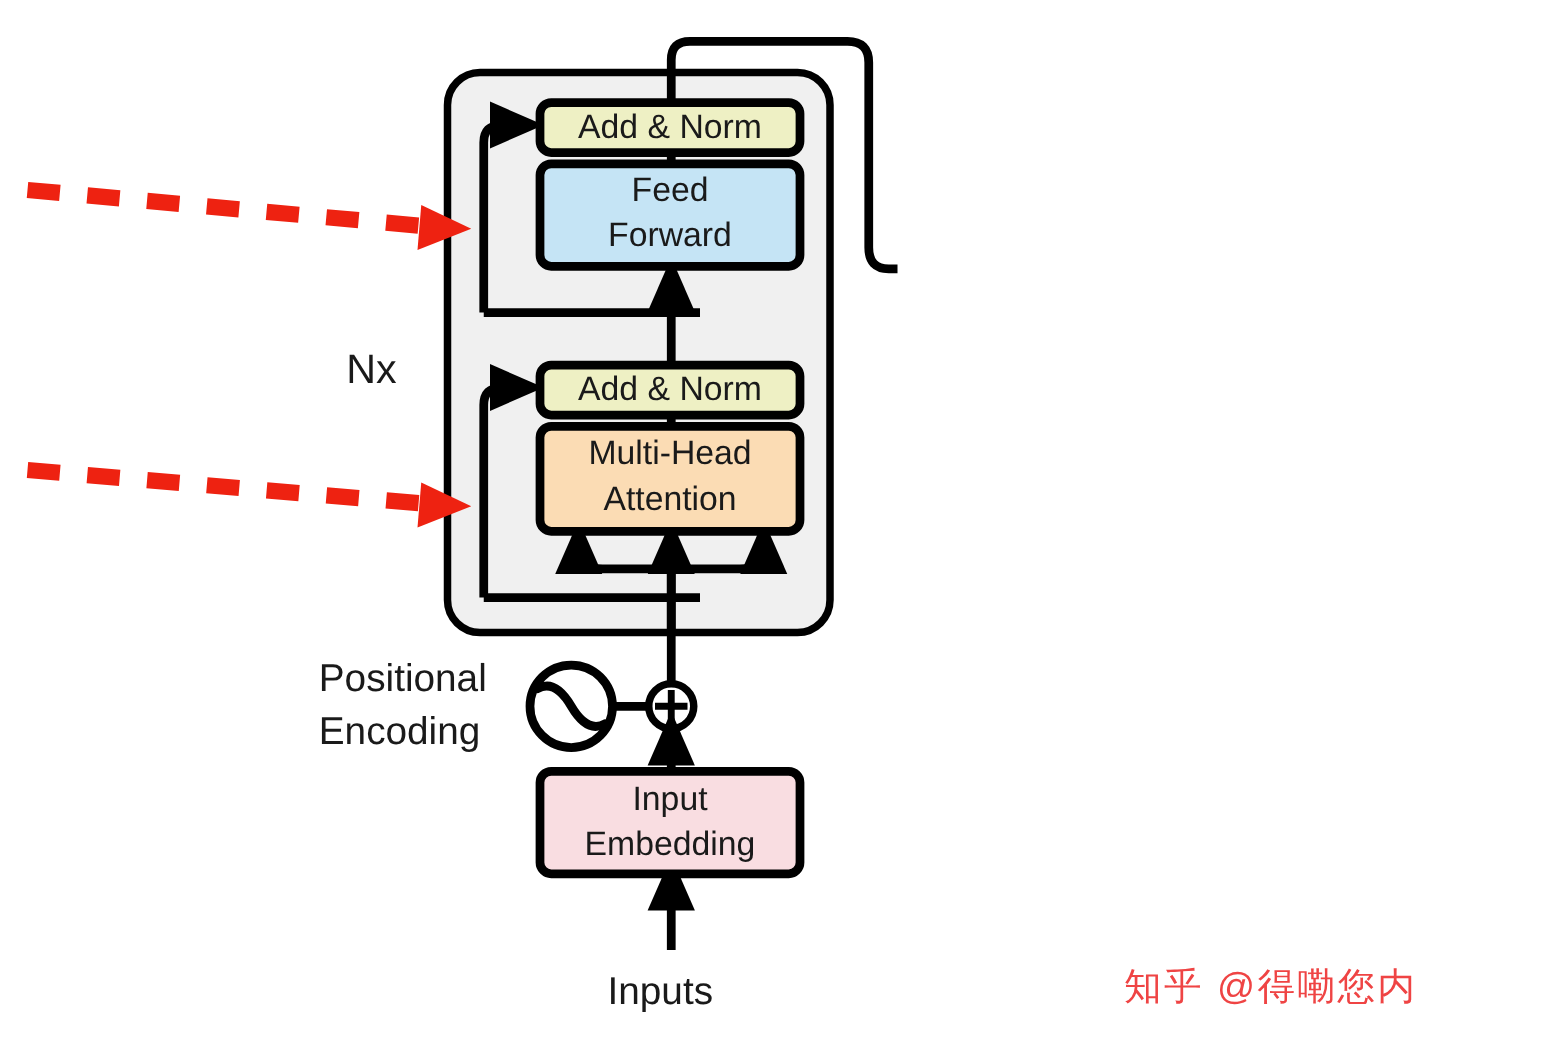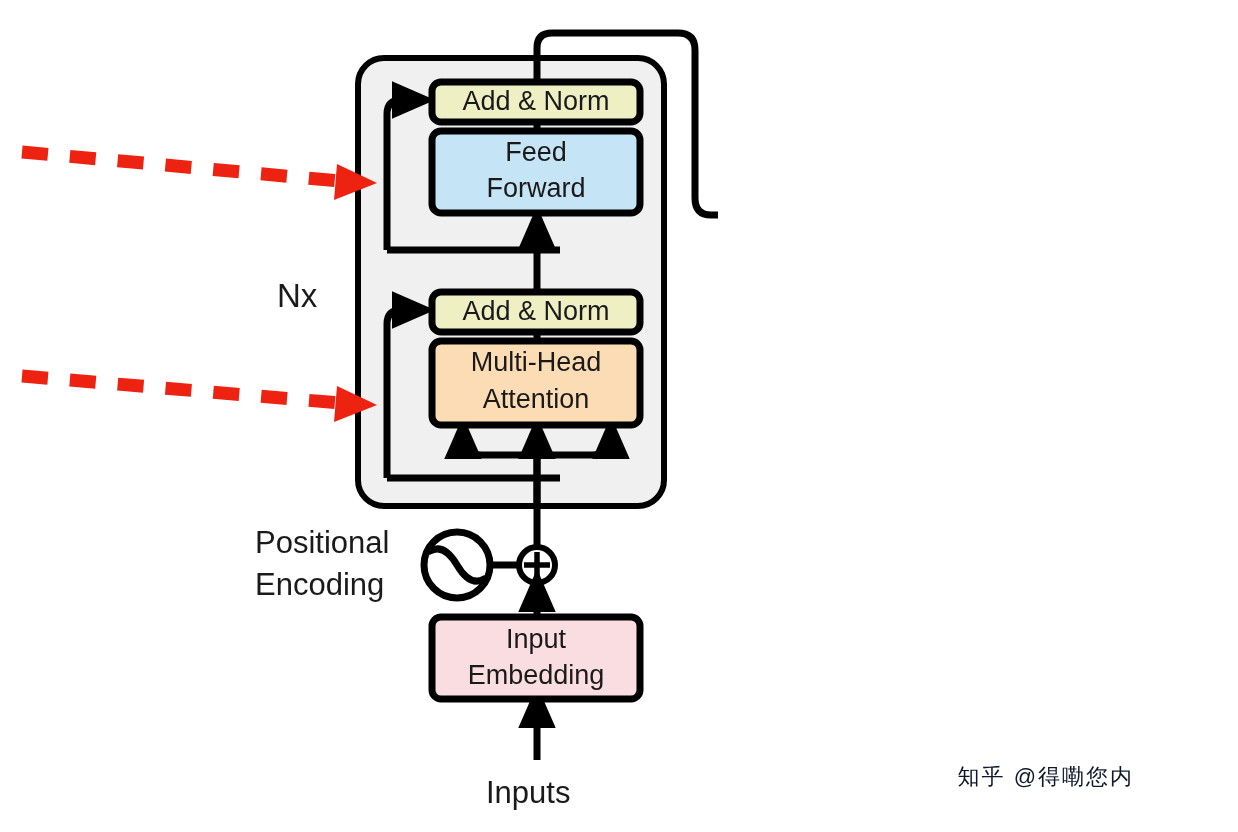--- a/index.html
+++ b/index.html
@@ -31,24 +31,24 @@
     dominant-baseline: middle;
   }
   .outer-label {
     font-family: "Liberation Sans", sans-serif;
     fill: #1a1a1a;
     dominant-baseline: middle;
   }
   .wm {
     position: absolute;
     right: 26px;
-    bottom: 40px;
+    bottom: 22px;
     font-family: "Liberation Sans", sans-serif;
-    font-size: 22px;
-    color: #0f172a;
+    font-size: 30px;
+    color: #ef4444;
     letter-spacing: 2px;
     user-select: none;
     white-space: nowrap;
   }
 </style>
 </head>
 <body>
 
 <div id="canvas">
 

